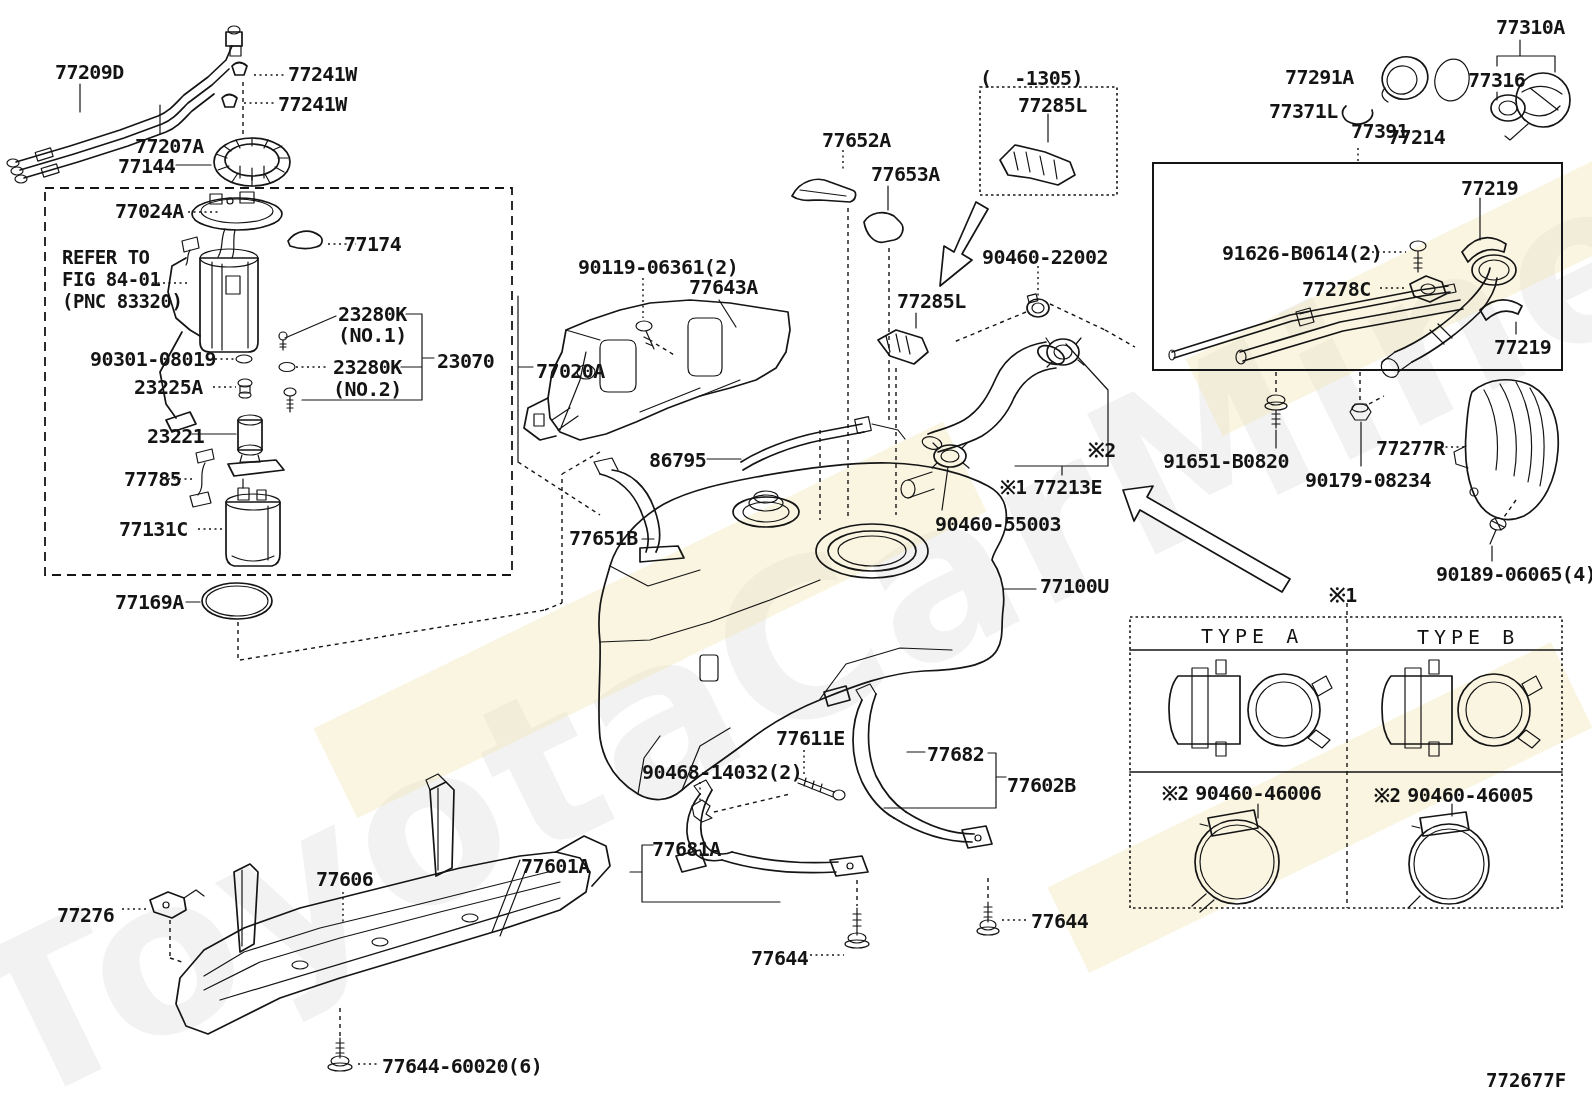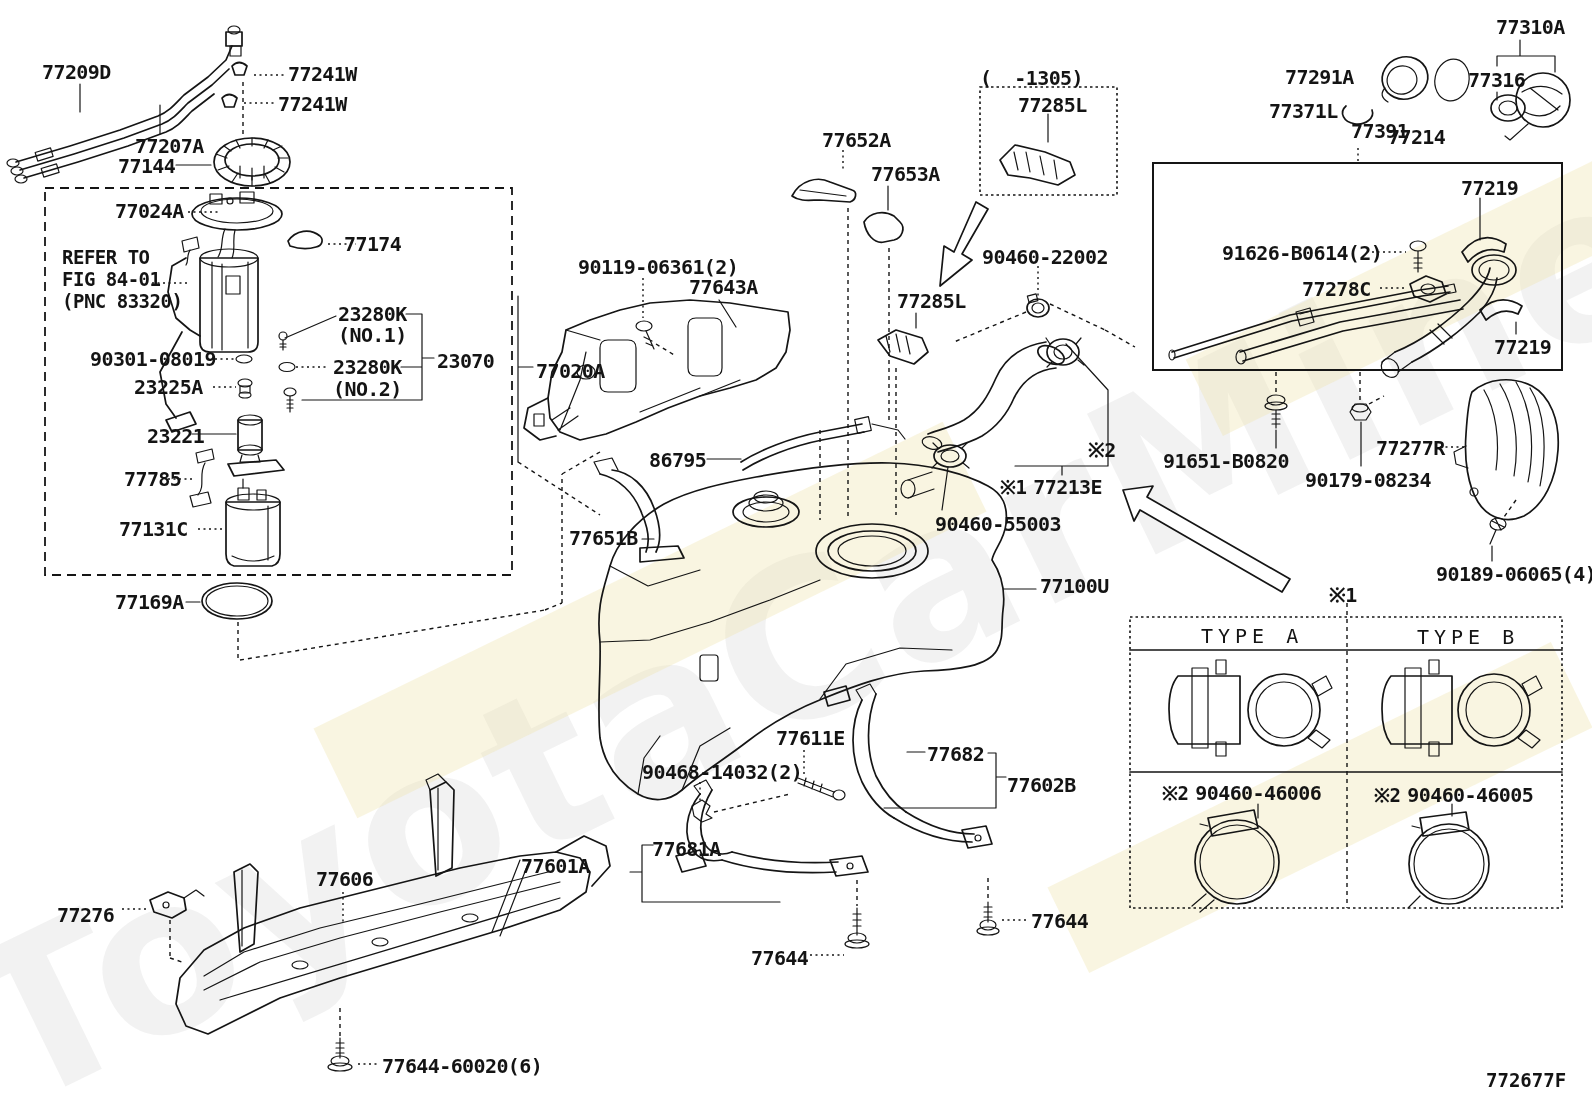--- a/index.html
+++ b/index.html
@@ -393,21 +393,21 @@
       <path class="tn" d="M907,752 H925 M988,753 H996 V808 H884 M996,777 H1006"></path>
       <path class="tn" d="M642,845 V902 M642,845 H653 M642,902 H780 M630,872 H642"></path>
       <path class="dot" d="M810,955 H844 M1002,920 H1028"></path>
       <path class="dsh2" d="M857,880 V906 M988,878 V900"></path>
       <path class="dot" d="M343,892 V922 M122,909 H146"></path>
       <path class="dsh2" d="M170,920 V958 M170,958 L182,962 M340,1008 V1036"></path>
       <path class="dot" d="M358,1064 H380"></path>
     </g>
   </svg>
 
-  <div class="lbl" style="left:42px;top:62px">77209D</div>
+  <div class="lbl" style="left:55px;top:62px">77209D</div>
   <div class="lbl" style="left:288px;top:64px">77241W</div>
   <div class="lbl" style="left:278px;top:94px">77241W</div>
   <div class="lbl" style="left:135px;top:136px">77207A</div>
   <div class="lbl" style="left:118px;top:156px">77144</div>
   <div class="lbl" style="left:115px;top:201px">77024A</div>
   <div class="lbl sm" style="left:62px;top:247px">REFER TO</div>
   <div class="lbl sm" style="left:62px;top:269px">FIG 84-01</div>
   <div class="lbl sm" style="left:62px;top:291px">(PNC 83320)</div>
   <div class="lbl" style="left:344px;top:234px">77174</div>
   <div class="lbl" style="left:338px;top:304px">23280K</div>

